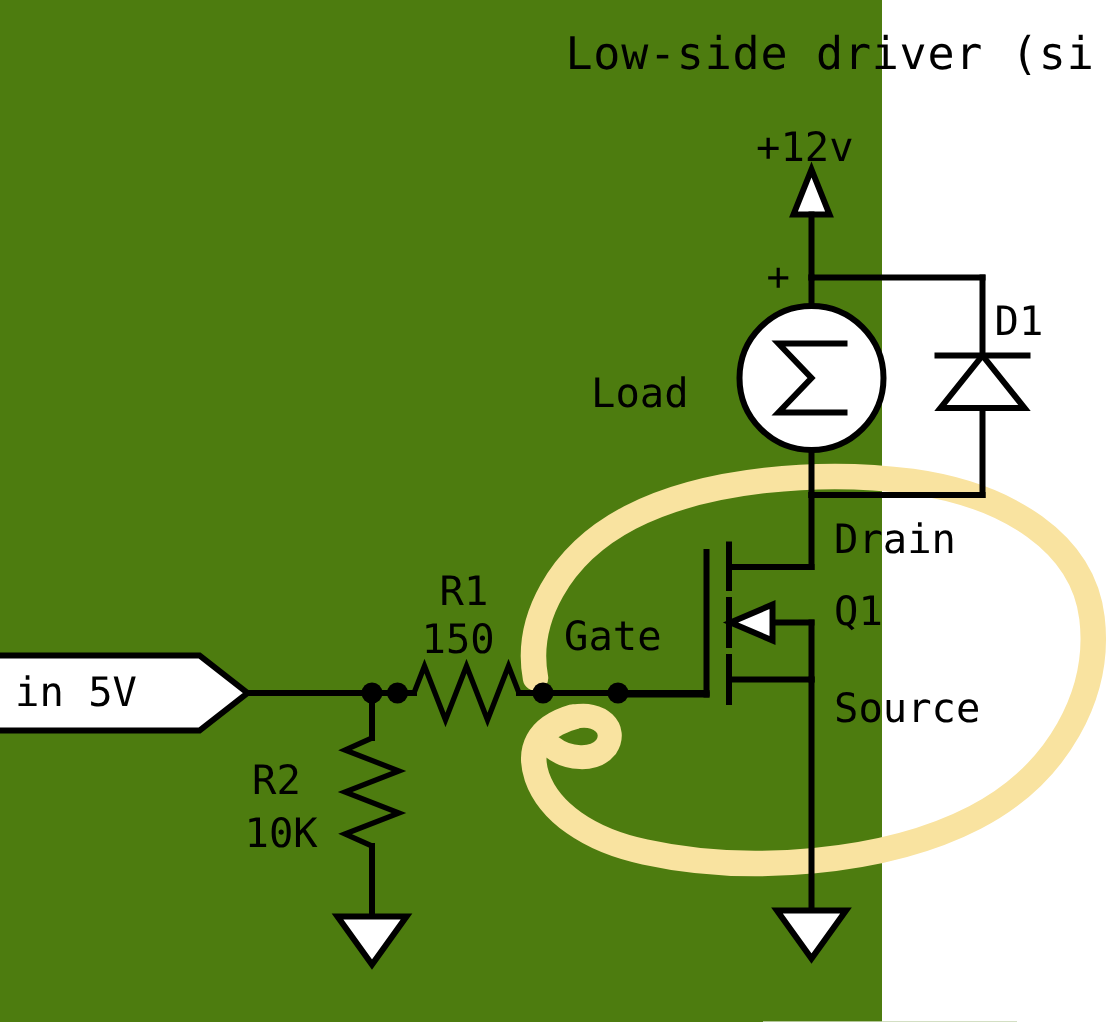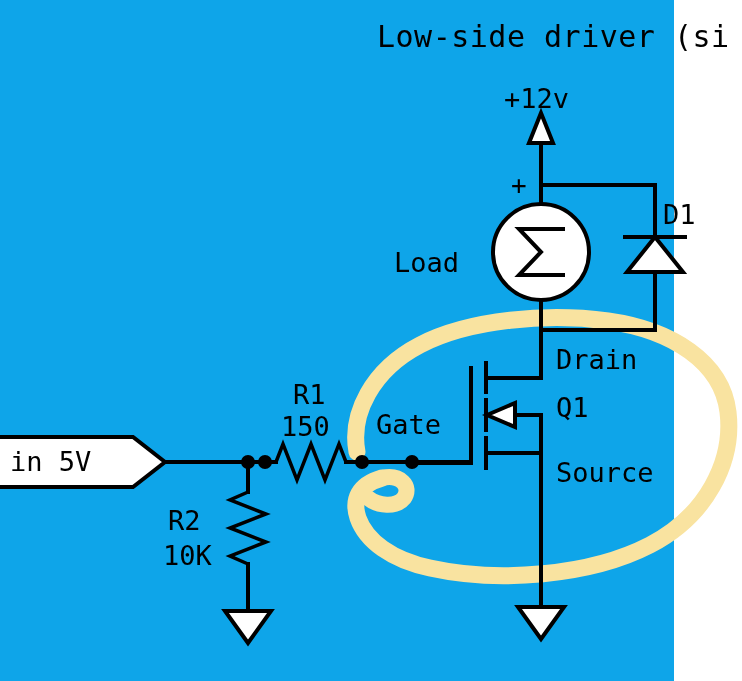--- a/index.html
+++ b/index.html
@@ -9,24 +9,23 @@
     background: #ffffff;
   }
   body {
     width: 742px;
     height: 681px;
     overflow: hidden;
     font-family: "DejaVu Sans Mono", "Liberation Mono", monospace;
   }
   #canvas {
     position: relative;
-    width: 656px;
+    width: 588px;
     height: 681px;
-    background: #0ea5e9;
-    padding-left: 18px;
+    background: #4d7c0f;
   }
   #schematic {
     position: absolute;
     top: 0;
     left: 0;
     width: 742px;
     height: 681px;
   }
   .sch-text {
     font-family: "DejaVu Sans Mono", "Liberation Mono", monospace;

